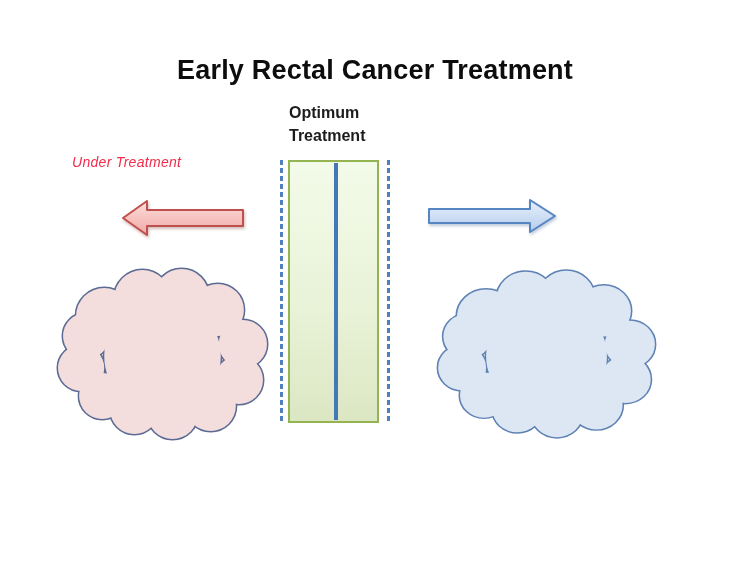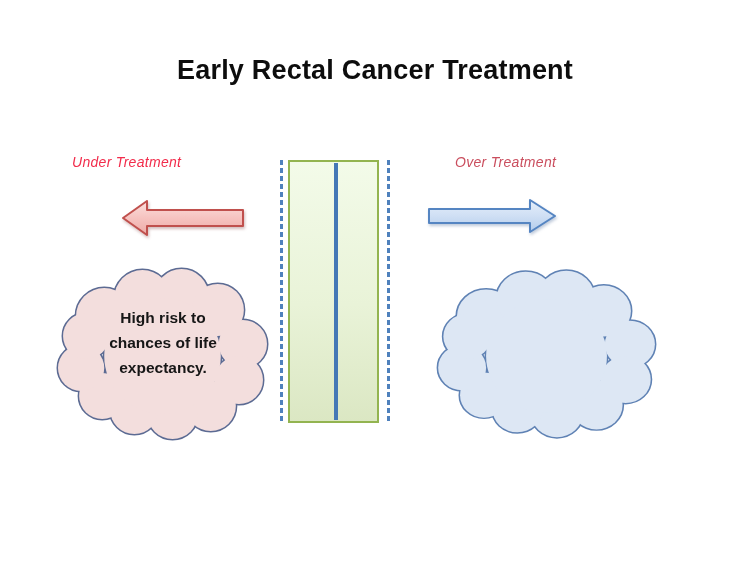--- a/index.html
+++ b/index.html
@@ -69,24 +69,25 @@
   .cloud-text.under { left: 75px;  top: 305px; width: 176px; }
   .cloud-text.over  { left: 448px; top: 306px; width: 196px; }
 </style>
 </head>
 <body>
 
 <div class="canvas">
 
   <h1 class="page-title">Early Rectal Cancer Treatment</h1>
 
+  <div class="optimum-label">Optimum
+Treatment</div>
 
   <div class="direction-label under" style="color: rgb(242, 44, 75);">Under Treatment</div>
 
-  <div class="direction-label over" style="color: rgb(202, 78, 94);">Over Treatment</div>
 
   <svg class="arrow-svg under" width="126" height="42" viewBox="0 0 126 42">
     <defs>
       <linearGradient id="gradUnderArrow" x1="0" y1="0" x2="0" y2="1">
         <stop offset="0%" stop-color="#fbdfdc"></stop>
         <stop offset="50%" stop-color="#f6c3c0"></stop>
         <stop offset="100%" stop-color="#edaaa6"></stop>
       </linearGradient>
     </defs>
     <polygon points="3,21 27,4 27,13 123,13 123,29 27,29 27,38" fill="url(#gradUnderArrow)" stroke-width="2" stroke-linejoin="round" stroke="#c0504d"></polygon>
@@ -131,22 +132,19 @@
         <circle cx="80" cy="152" r="24"></circle>
         <circle cx="48" cy="138" r="23"></circle>
         <circle cx="27" cy="110" r="23"></circle>
         <circle cx="32" cy="78" r="23"></circle>
         <circle cx="108" cy="98" r="58"></circle>
       </g>
     </defs>
     <use href="#cloud-circles" fill="none" stroke-width="3" stroke="#5c6b93"></use>
     <use href="#cloud-circles" stroke="none" fill="#f3dedd"></use>
   </svg>
-  <div class="cloud-text under">High risk to
-chances of life
-expectancy.</div>
 
   <svg class="cloud-svg over" width="224" height="188" viewBox="0 0 215 192" preserveAspectRatio="none">
     <use href="#cloud-circles" fill="none" stroke-width="3" stroke="#5f82b4"></use>
     <use href="#cloud-circles" stroke="none" fill="#dde7f4"></use>
   </svg>
 
 </div>
 
 </body></html>

